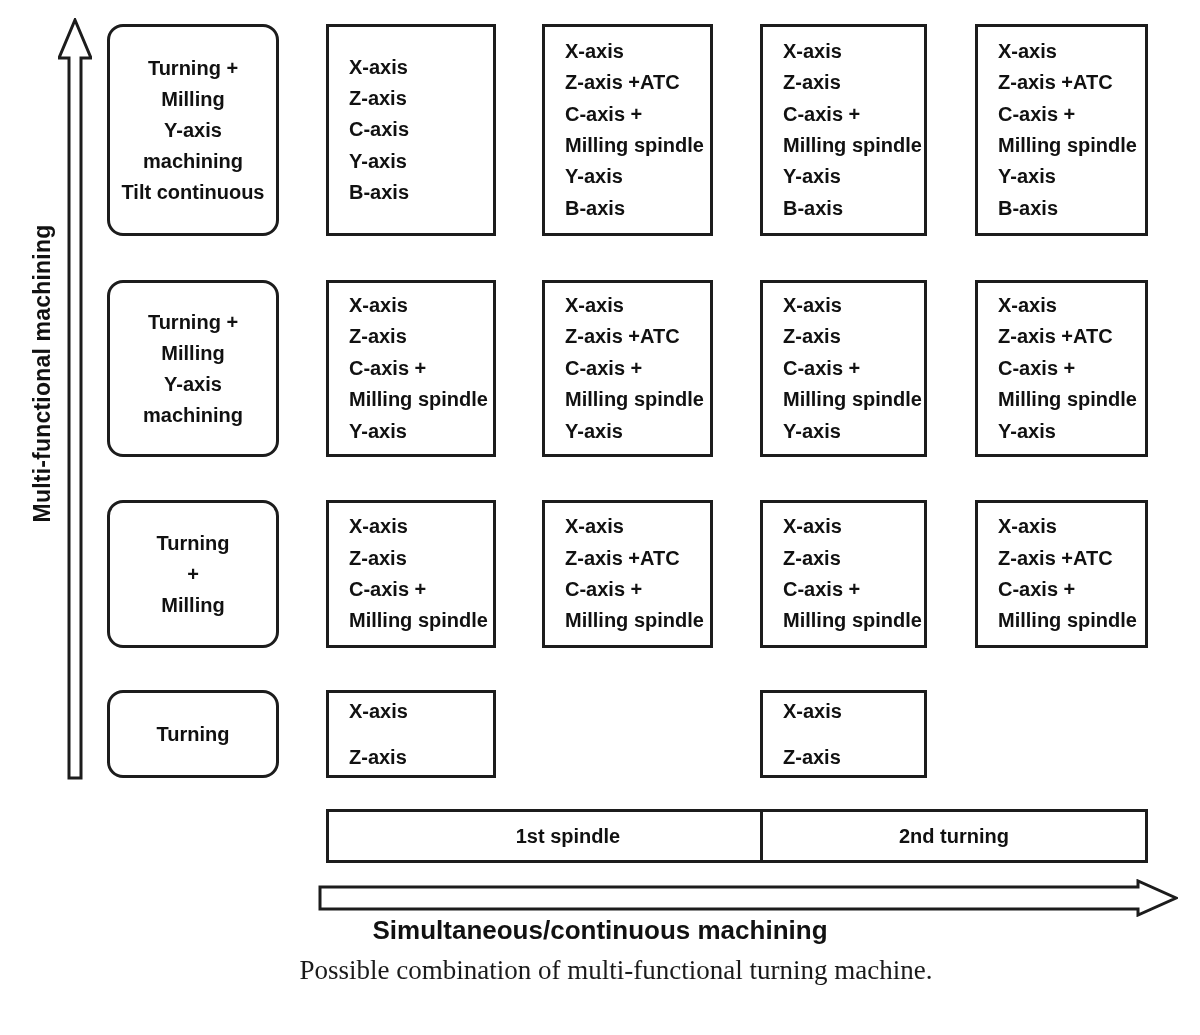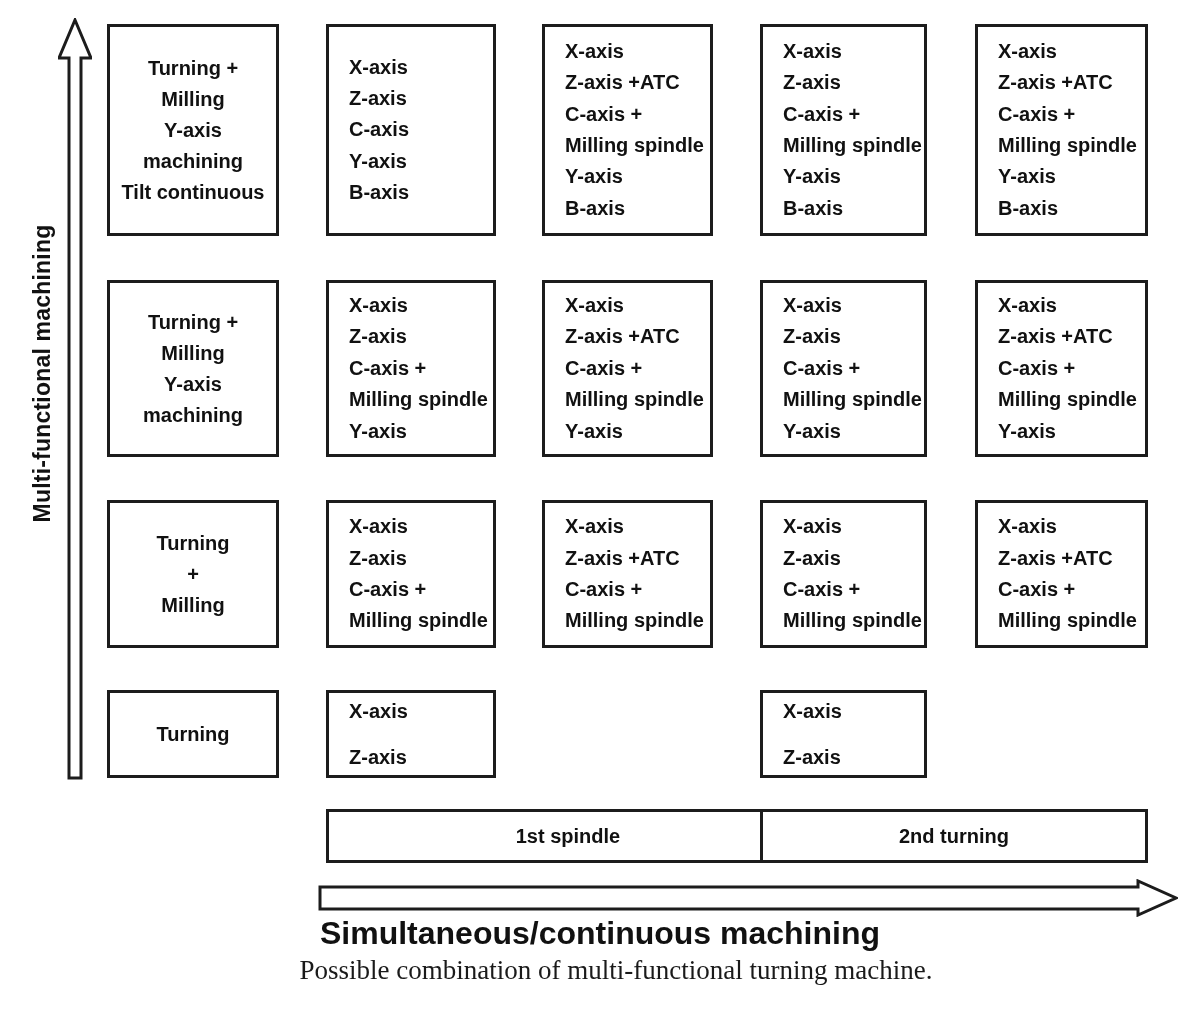--- a/index.html
+++ b/index.html
@@ -50,20 +50,21 @@
     box-sizing: border-box;
     border: 3px solid #1c1c1c;
     background: #ffffff;
     display: flex;
     flex-direction: column;
     justify-content: center;
   }
   .cell.center-label {
     align-items: center;
     text-align: center;
+    border-radius: 16px;
   }
   .cell.list {
     align-items: flex-start;
     padding-left: 20px;
   }
   .cell .line {
     font-size: 20px;
     font-weight: bold;
     line-height: 1.57;
     white-space: nowrap;
@@ -95,21 +96,21 @@
     top: 879px;
     width: 860px;
     height: 38px;
   }
   .h-axis-label {
     position: absolute;
     left: 0;
     top: 915px;
     width: 1200px;
     text-align: center;
-    font-size: 32px;
+    font-size: 26px;
     font-weight: bold;
   }
 
   
   .caption {
     position: absolute;
     left: 16px;
     top: 955px;
     width: 1200px;
     text-align: center;

